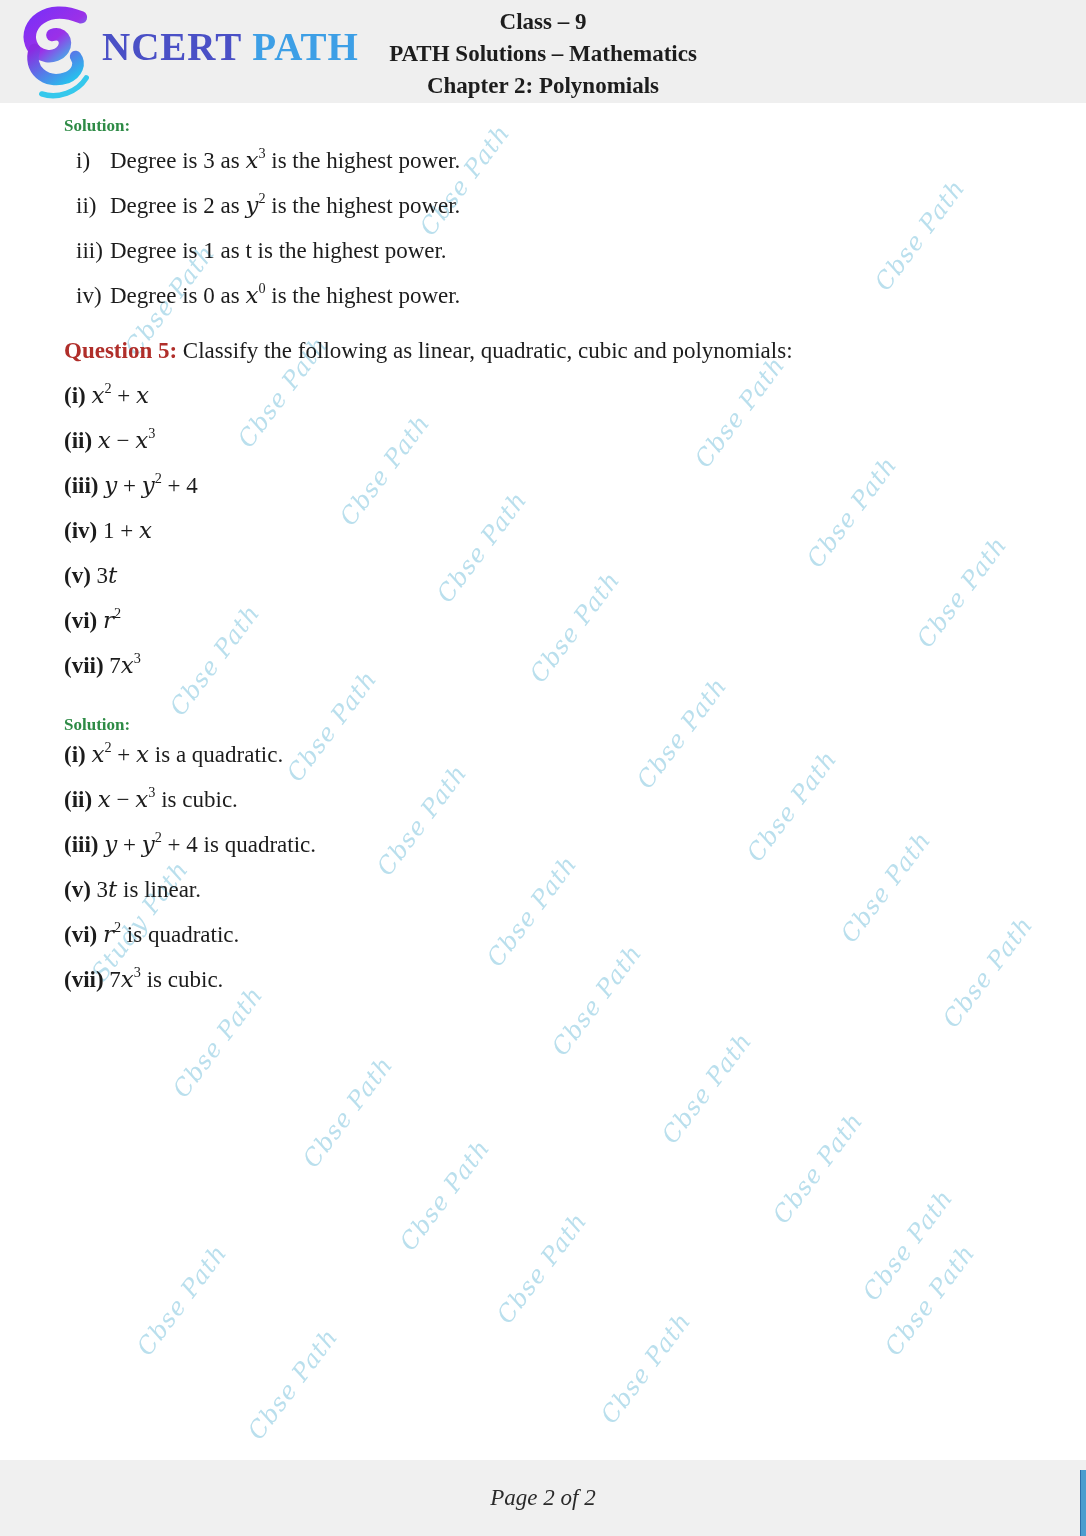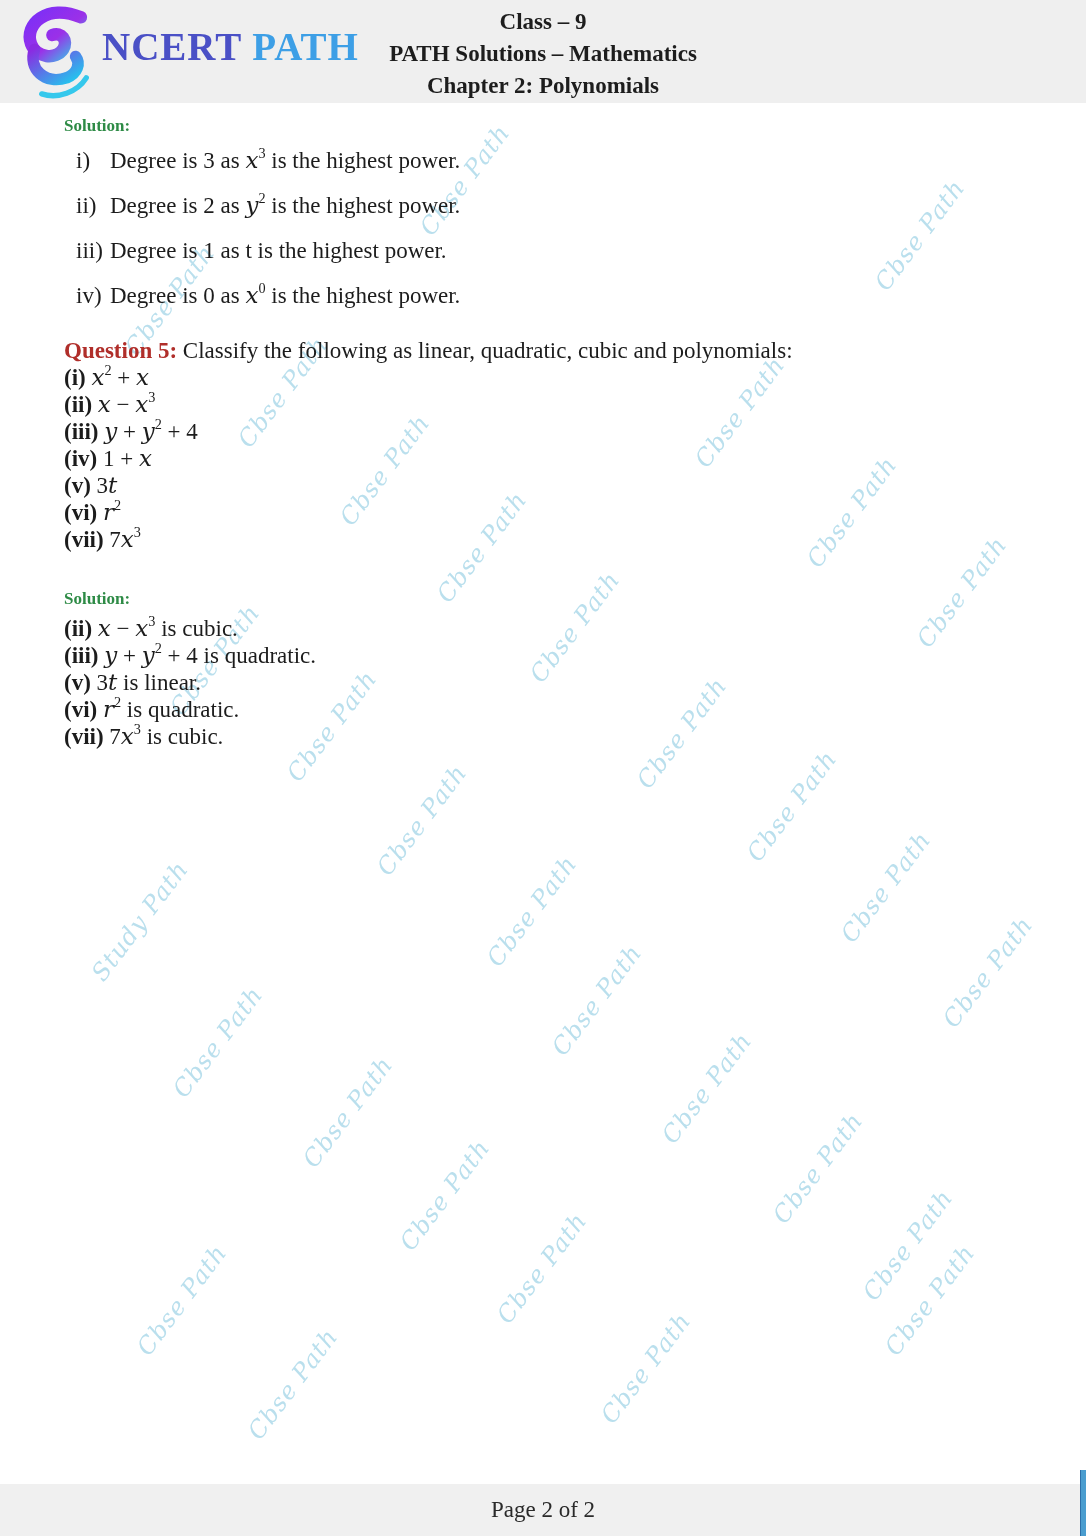--- a/index.html
+++ b/index.html
@@ -45,31 +45,31 @@
   
   .content { position:absolute; top:103px; left:64px; right:36px; z-index:1; }
   .sol-heading {
     color:var(--green); font-size:17px; font-weight:bold; margin:13px 0 11px;
   }
   .row { font-size:23px; line-height:27px; }
   .sol-list .row { display:flex; margin-bottom:18px; }
   .sol-list .marker { flex:none; width:46px; padding-left:12px; }
   .q-line { font-size:23px; line-height:27px; margin-top:28px; }
   .q-label { color:var(--red); font-weight:bold; }
-  .q-list .row, .a-list .row { }
+  .q-list .row, .a-list .row { margin-top:18px; }
   .q-list .marker, .a-list .marker { font-weight:bold; }
   .sol2 { margin-top:36px; margin-bottom:0; }
   .a-list .row:first-child { margin-top:6px; }
   .it { font-style:italic; font-family:"DejaVu Serif",serif; }
   sup { font-size:0.62em; position:relative; top:-0.1em; vertical-align:super; line-height:0; }
   
   .footer {
-    position:absolute; left:0; right:0; bottom:0; height:52px;
+    position:absolute; left:0; right:0; bottom:0; height:76px;
     background:#f0f0f0; display:flex; align-items:center; justify-content:center;
-    font-size:23px; color:#2a2a2a; z-index:2;
+    font-size:23px; color:#2a2a2a; z-index:2;font-style:italic;
   }
   .accent-bar {
     position:absolute; right:0; bottom:0; width:6px; height:66px;
     background:var(--stripe); border-left:1px solid #2d6fa8; z-index:3;
   }
 </style>
 </head>
 <body>
 
 <div class="page">
@@ -166,20 +166,21 @@
         <div class="row"><span class="marker">(ii)</span> <span class="text"><span class="it">x</span><span> − </span><span class="it">x</span><sup>3</sup></span></div>
         <div class="row"><span class="marker">(iii)</span> <span class="text"><span class="it">y</span><span> + </span><span class="it">y</span><sup>2</sup><span> + 4</span></span></div>
         <div class="row"><span class="marker">(iv)</span> <span class="text"><span>1 + </span><span class="it">x</span></span></div>
         <div class="row"><span class="marker">(v)</span> <span class="text"><span>3</span><span class="it">t</span></span></div>
         <div class="row"><span class="marker">(vi)</span> <span class="text"><span class="it">r</span><sup>2</sup></span></div>
         <div class="row"><span class="marker">(vii)</span> <span class="text"><span>7</span><span class="it">x</span><sup>3</sup></span></div>
       </div>
 
     <div class="sol-heading sol2">Solution:</div>
     <div class="a-list">
+        <div class="row"><span class="marker">(i)</span> <span class="text"><span class="it">x</span><sup>2</sup><span> + </span><span class="it">x</span><span> is a quadratic.</span></span></div>
         <div class="row"><span class="marker">(ii)</span> <span class="text"><span class="it">x</span><span> − </span><span class="it">x</span><sup>3</sup><span> is cubic.</span></span></div>
         <div class="row"><span class="marker">(iii)</span> <span class="text"><span class="it">y</span><span> + </span><span class="it">y</span><sup>2</sup><span> + 4 is quadratic.</span></span></div>
         <div class="row"><span class="marker">(v)</span> <span class="text"><span>3</span><span class="it">t</span><span> is linear.</span></span></div>
         <div class="row"><span class="marker">(vi)</span> <span class="text"><span class="it">r</span><sup>2</sup><span> is quadratic.</span></span></div>
         <div class="row"><span class="marker">(vii)</span> <span class="text"><span>7</span><span class="it">x</span><sup>3</sup><span> is cubic.</span></span></div>
       </div>
 
   </div>
 
   <div class="footer">

